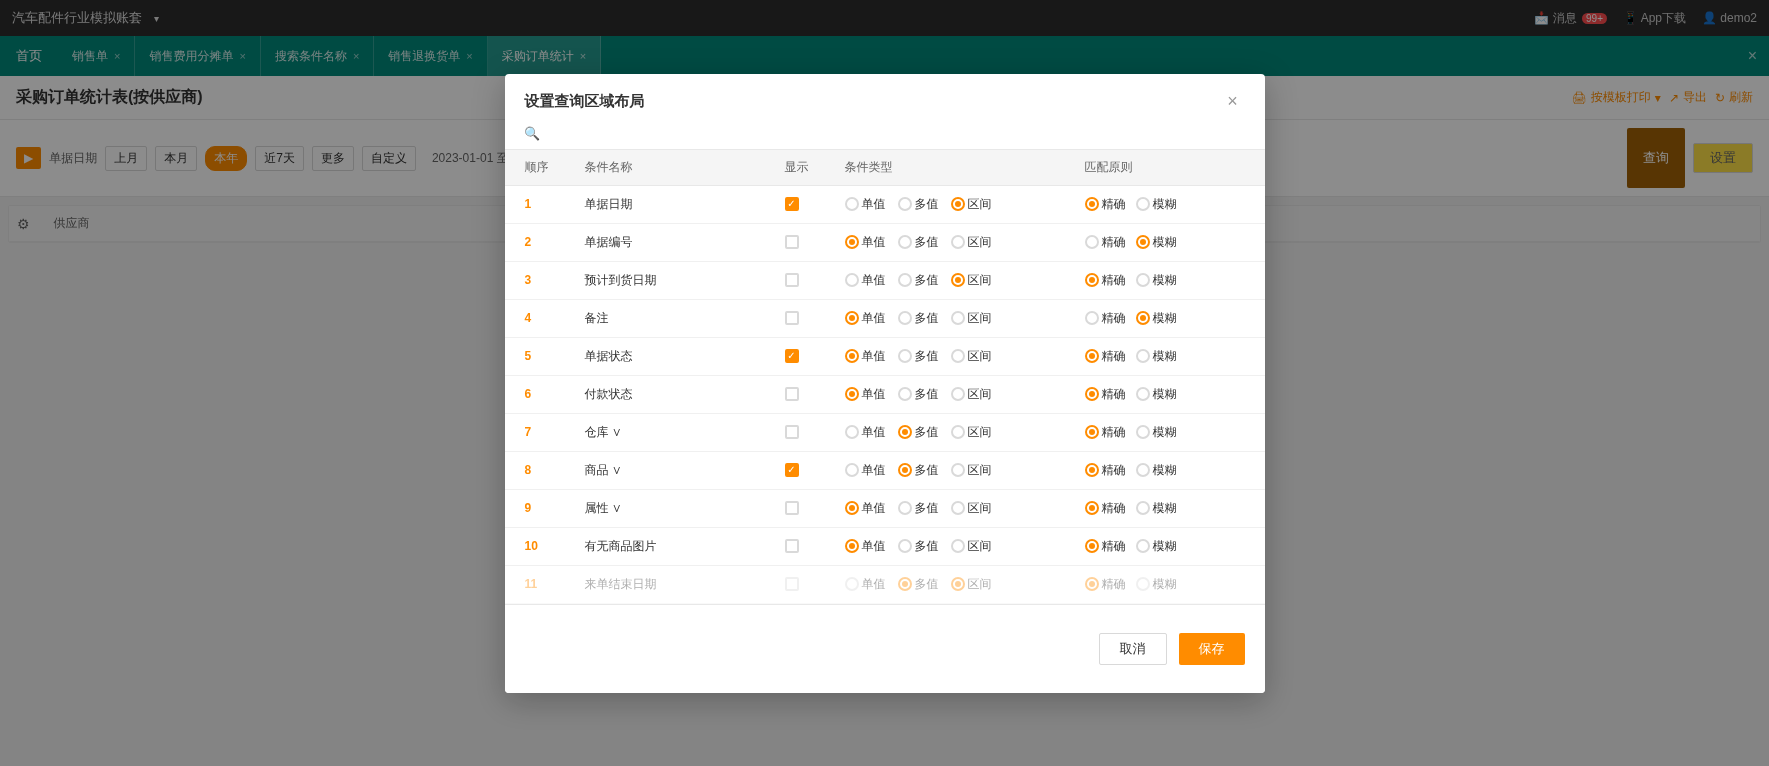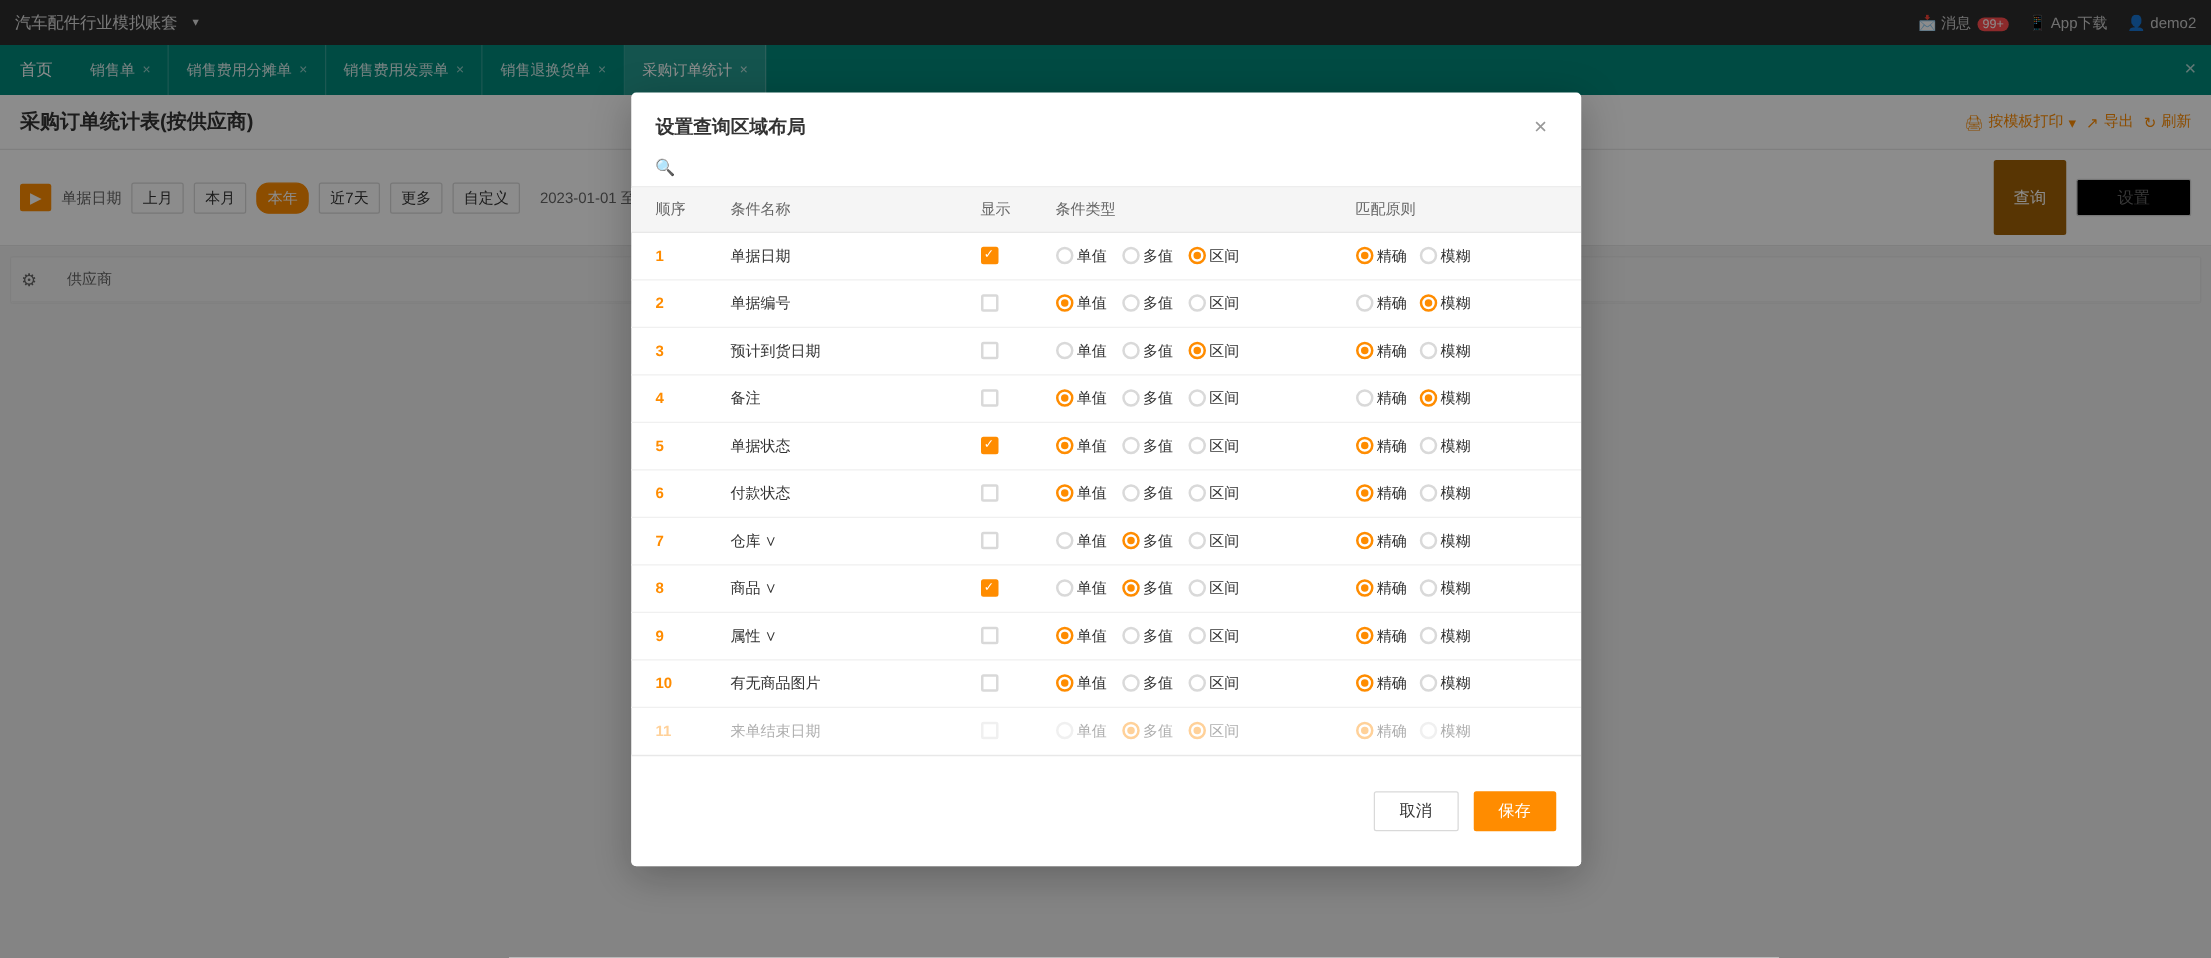--- a/index.html
+++ b/index.html
@@ -107,22 +107,22 @@
       font-size: 12px; cursor: pointer; color: #333;
     }
     .filter-date-btn.active { background: #ff8c00; color: #fff; border-color: #ff8c00; border-radius: 10px; }
     .filter-date-range { font-size: 12px; color: #666; margin-left: 8px; }
     .filter-dots { color: #aaa; margin-left: auto; cursor: pointer; font-size: 16px; }
     .btn-query {
       background: #a16207; color: #fff; border: none; border-radius: 2px;
       padding: 21px 16px; cursor: pointer; font-size: 13px; margin-left: auto;
     }
     .btn-settings {
-      background: #000000; color: #666; border: 1px solid #d9d9d9; border-radius: 2px;
-      padding: 5px 32px; cursor: pointer; font-size: 13px;
+      background: #fde047; color: #666; border: 1px solid #d9d9d9; border-radius: 2px;
+      padding: 5px 16px; cursor: pointer; font-size: 13px;
     }
 
     
     .table-area {
       background: #fff;
       margin: 8px;
       border: 1px solid #e8e8e8;
       border-radius: 2px;
       overflow: hidden;
     }
@@ -309,21 +309,21 @@
     <div class="nav-item">首页</div>
     <div class="nav-tab">
       <span>销售单</span>
       <span class="close-x">×</span>
     </div>
     <div class="nav-tab">
       <span>销售费用分摊单</span>
       <span class="close-x">×</span>
     </div>
     <div class="nav-tab">
-      <span>销售费用发票单</span>
+      <span>搜索条件名称</span>
       <span class="close-x">×</span>
     </div>
     <div class="nav-tab">
       <span>销售退换货单</span>
       <span class="close-x">×</span>
     </div>
     <div class="nav-tab current">
       <span>采购订单统计</span>
       <span class="close-x">×</span>
     </div>

